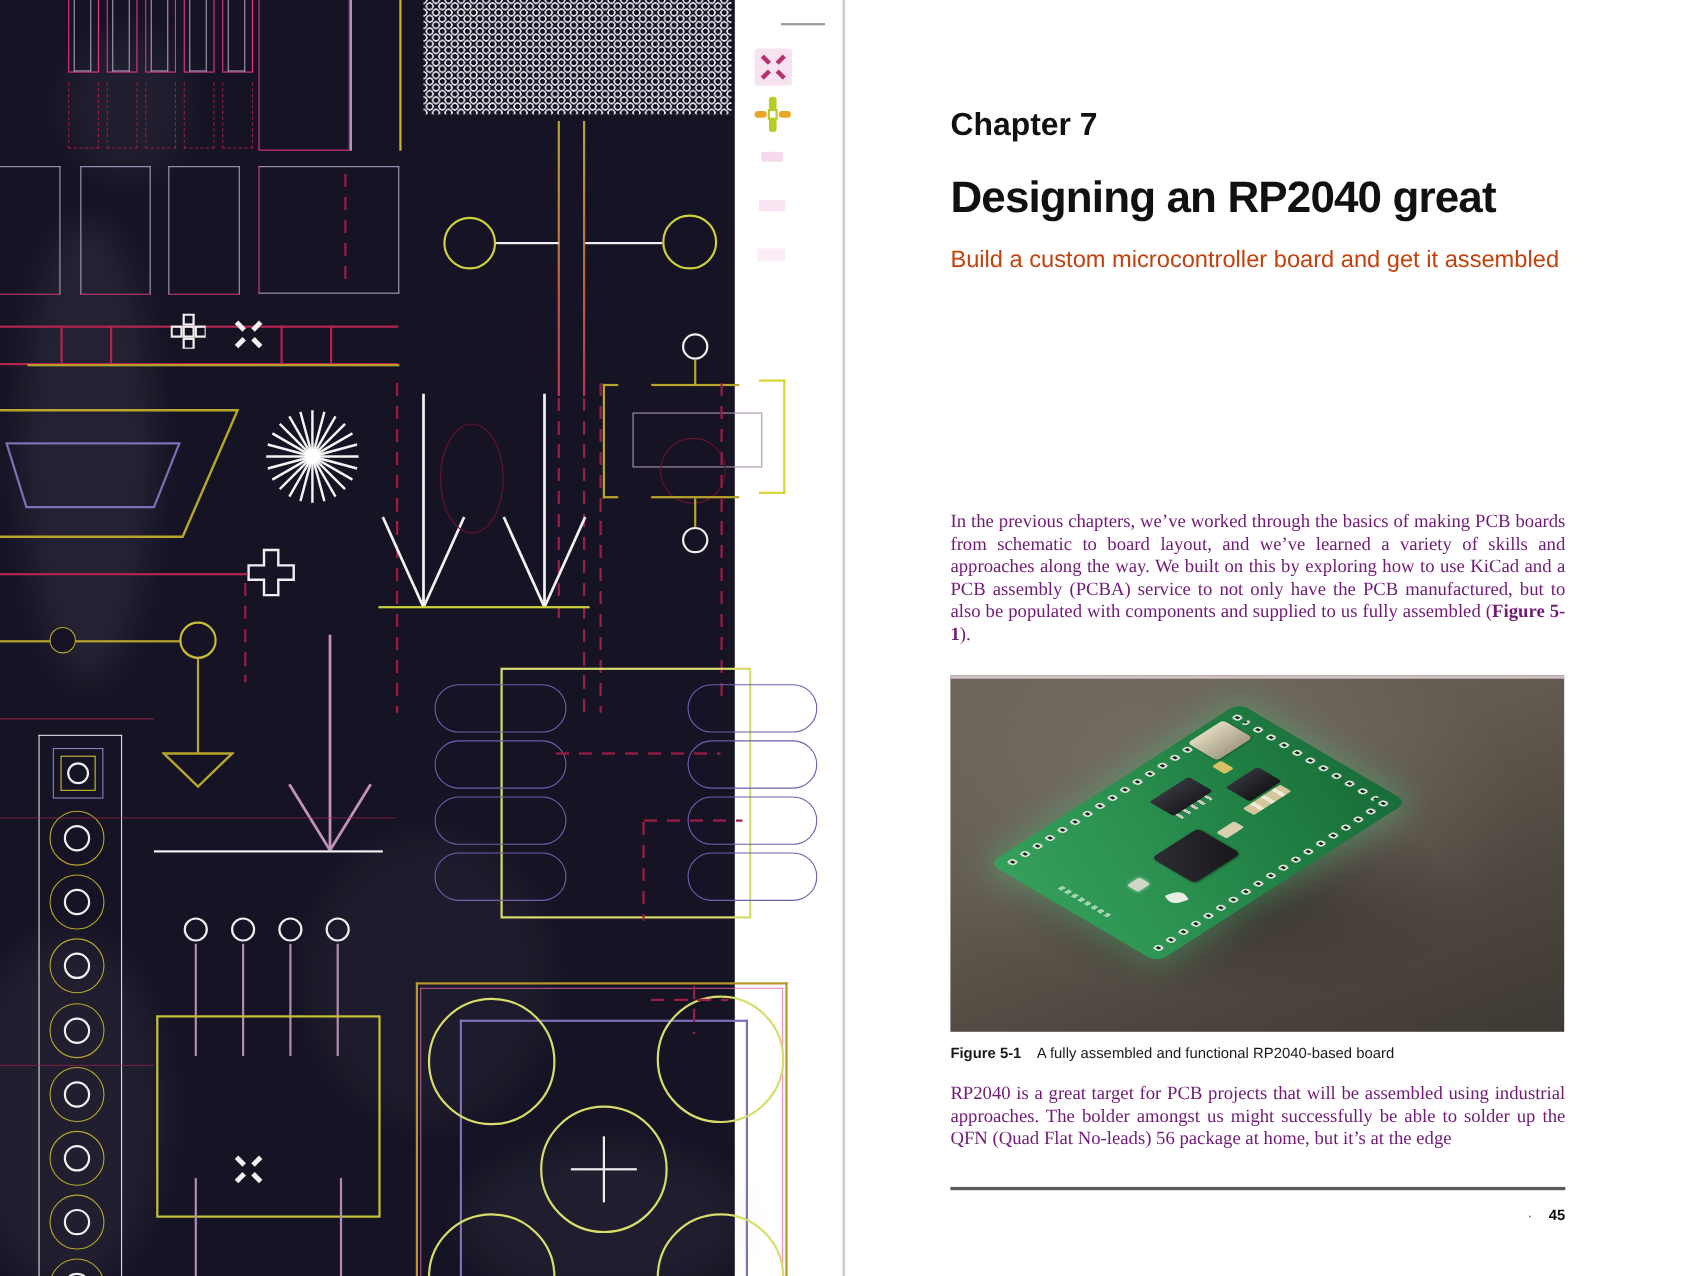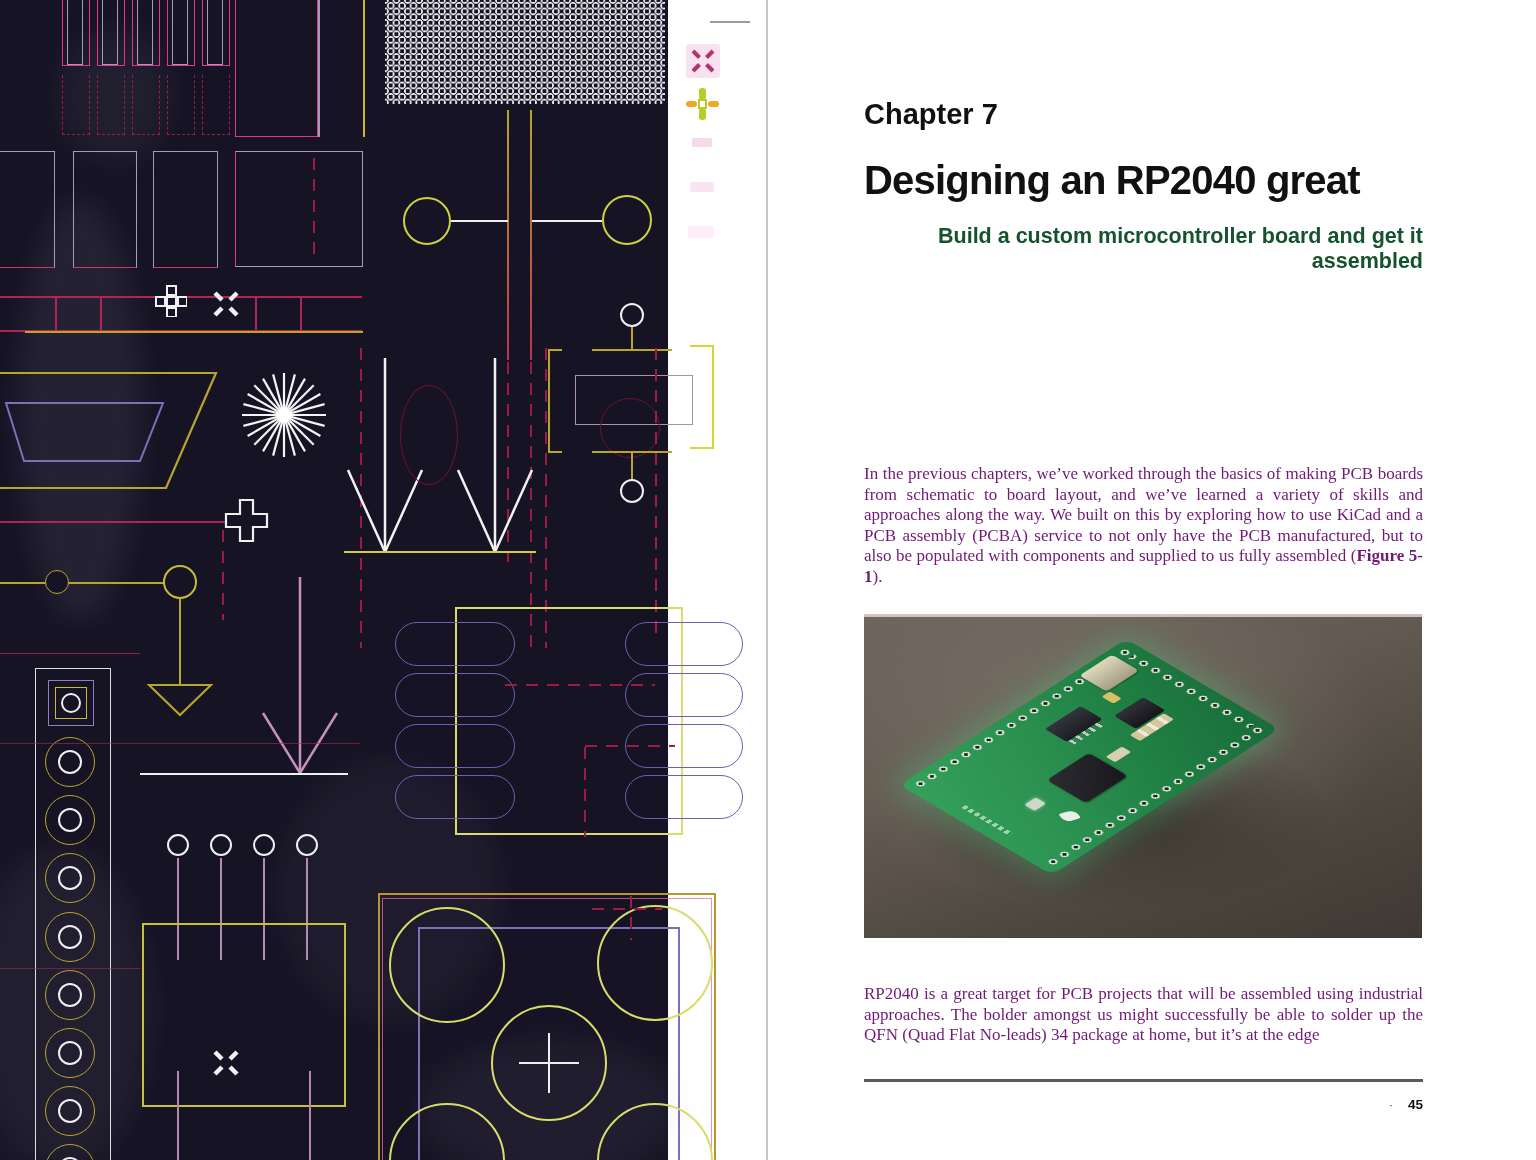--- a/index.html
+++ b/index.html
@@ -20,21 +20,21 @@
   .bigcirc{position:absolute;box-sizing:border-box;border:2px solid #d8dc6a;border-radius:50%;width:116px;height:116px;}
   .stem{position:absolute;width:2px;background:#b48ab4;}
   .dots{position:absolute;background-image:
      radial-gradient(circle,rgba(0,0,0,0) 2.1px,#e9e9ef 2.1px 3.5px,rgba(0,0,0,0) 3.9px),
      radial-gradient(circle,rgba(0,0,0,0) 2.1px,#e9e9ef 2.1px 3.5px,rgba(0,0,0,0) 3.9px);
      background-size:11.4px 11.4px;background-position:0 0,5.7px 5.7px;}
   
   #content{position:absolute;left:864px;top:0;width:559px;}
   .chapter{position:absolute;top:98px;left:0;font-size:29px;font-weight:bold;color:#111;}
   .title{position:absolute;top:158px;left:0;font-size:40px;font-weight:bold;color:#111;letter-spacing:-0.8px;}
-  .subtitle{position:absolute;top:224px;left:0;font-size:21.5px;font-weight:700;color:#14532d;text-align:right;}
+  .subtitle{position:absolute;top:224px;left:0;font-size:21.5px;font-weight:400;color:#c2410c;text-align:right;}
   .bodytext{font-family:"Liberation Serif",serif;font-size:17px;line-height:20.6px;color:#701a75;
             text-align:justify;margin:0;width:559px;}
   #para1{position:absolute;top:464px;left:0;}
   #figure{position:absolute;top:614px;left:0;width:558px;}
   #photo{position:relative;width:558px;height:324px;overflow:hidden;
      background:
        radial-gradient(ellipse at 42% 38%, rgba(255,250,238,0.12), rgba(0,0,0,0) 62%),
        linear-gradient(160deg,#6e665c 0%,#635b51 38%,#4d463e 72%,#3e3933 100%);}
   #pcb{position:absolute;left:0;top:0;width:280px;height:180px;transform-origin:0 0;
        transform:matrix(0.811,-0.521,0.85,0.5,35,171);
@@ -327,21 +327,22 @@
           <div class="abs" style="left:216px;top:6px;width:40px;height:32px;background:linear-gradient(#ded8bc,#a69d85);border-radius:4px;box-shadow:0 1px 2px rgba(0,0,0,.4);"></div>
           <div class="abs" style="left:208px;top:40px;width:10px;height:14px;background:#d6c262;border-radius:2px;"></div>
           <div class="abs" style="left:196px;top:66px;width:36px;height:26px;background:linear-gradient(#303038,#15151a);border-radius:3px;"></div>
           <div class="abs" style="left:186px;top:94px;width:42px;height:12px;background:repeating-linear-gradient(90deg,#d5c79c 0 8px,#efe9d8 8px 12px);border-radius:2px;"></div>
           <div class="abs" style="left:150px;top:100px;width:20px;height:11px;background:#d8cfae;border-radius:2px;"></div>
           <div class="abs" style="left:54px;top:96px;width:14px;height:12px;background:#cfd8c8;border-radius:2px;box-shadow:0 0 4px rgba(230,255,230,.6);"></div>
           <div class="abs" style="left:62px;top:128px;width:15px;height:13px;background:#e9efe6;border-radius:2px 7px 2px 7px;transform:rotate(20deg);"></div>
           <div class="abs" style="left:14px;top:60px;width:5px;height:56px;background:repeating-linear-gradient(180deg,#bfe2c8 0 4px,rgba(0,0,0,0) 4px 7px);opacity:.8;"></div>
         </div>
       </div>
+      <div class="cap"><b>Figure 5-1</b><span>A fully assembled and functional RP2040-based board</span></div>
     </div>
 
-    <p class="bodytext" id="para2">RP2040 is a great target for PCB projects that will be assembled using industrial approaches. The bolder amongst us might successfully be able to solder up the QFN (Quad Flat No-leads) 34 package at home, but it’s at the edge</p>
+    <p class="bodytext" id="para2">RP2040 is a great target for PCB projects that will be assembled using industrial approaches. The bolder amongst us might successfully be able to solder up the QFN (Quad Flat No-leads) 56 package at home, but it’s at the edge</p>
 
     <div id="rule"></div>
     <div id="pgfoot"><span class="sep">·</span><span class="num">45</span></div>
   </div>
 
 </div>
 
 </body></html>

